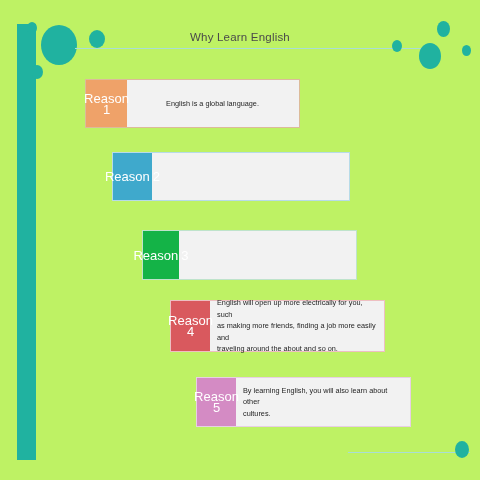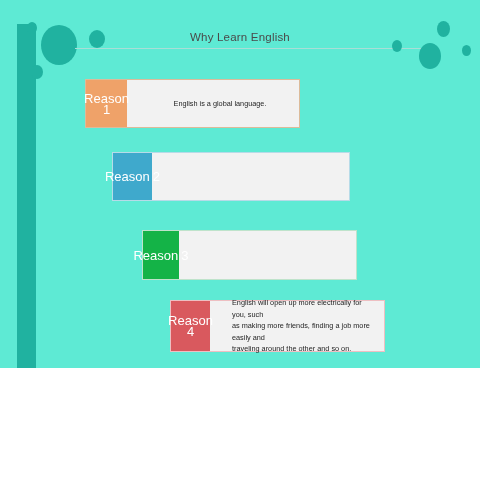--- a/index.html
+++ b/index.html
@@ -6,22 +6,22 @@
     margin: 0;
     padding: 0;
     background: #ffffff;
   }
   body {
     font-family: "Liberation Sans", sans-serif;
   }
   #canvas {
     position: relative;
     width: 480px;
-    height: 368px;
-    background: #5eead4;
+    height: 480px;
+    background: #bef264;
     overflow: hidden;
   }
 
   
   .deco-bar {
     position: absolute;
     background: #20b2a0;
   }
   .deco-circle {
     position: absolute;
@@ -70,21 +70,21 @@
   }
   .reason-tab.inline {
     flex-direction: row;
     gap: 3px;
   }
   .reason-body {
     flex: 1 1 auto;
     display: flex;
     align-items: center;
     box-sizing: border-box;
-    padding: 0 8px 0 22px;
+    padding: 0 8px 0 7px;
     font-size: 7.3px;
     line-height: 11.5px;
     color: #1f1f1f;
   }
   .reason-body.centered {
     justify-content: center;
     text-align: center;
   }
   .reason-body span { display: block; }
 </style>
@@ -140,25 +140,31 @@
 
   <div class="reason" style="left:170px; top:300px; width:215px; height:52px; border-color:#eebfc2;">
     <div class="reason-tab" style="width:39px; background:#d9595e;">
       <span>Reason</span>
       <span>4</span>
     </div>
     <div class="reason-body">
       <div>
         <span>English will open up more electrically for you, such</span>
         <span>as making more friends, finding a job more easily and</span>
-        <span>traveling around the other and so on.</span>
+        <span>traveling around the about and so on.</span>
       </div>
     </div>
   </div>
 
   <div class="reason" style="left:196px; top:377px; width:215px; height:50px; border-color:#e8cfe3;">
     <div class="reason-tab" style="width:39px; background:#d48bc4;">
       <span>Reason</span>
       <span>5</span>
     </div>
+    <div class="reason-body">
+      <div>
+        <span>By learning English, you will also learn about other</span>
+        <span>cultures.</span>
+      </div>
+    </div>
   </div>
 
 </div>
 
 </body></html>

